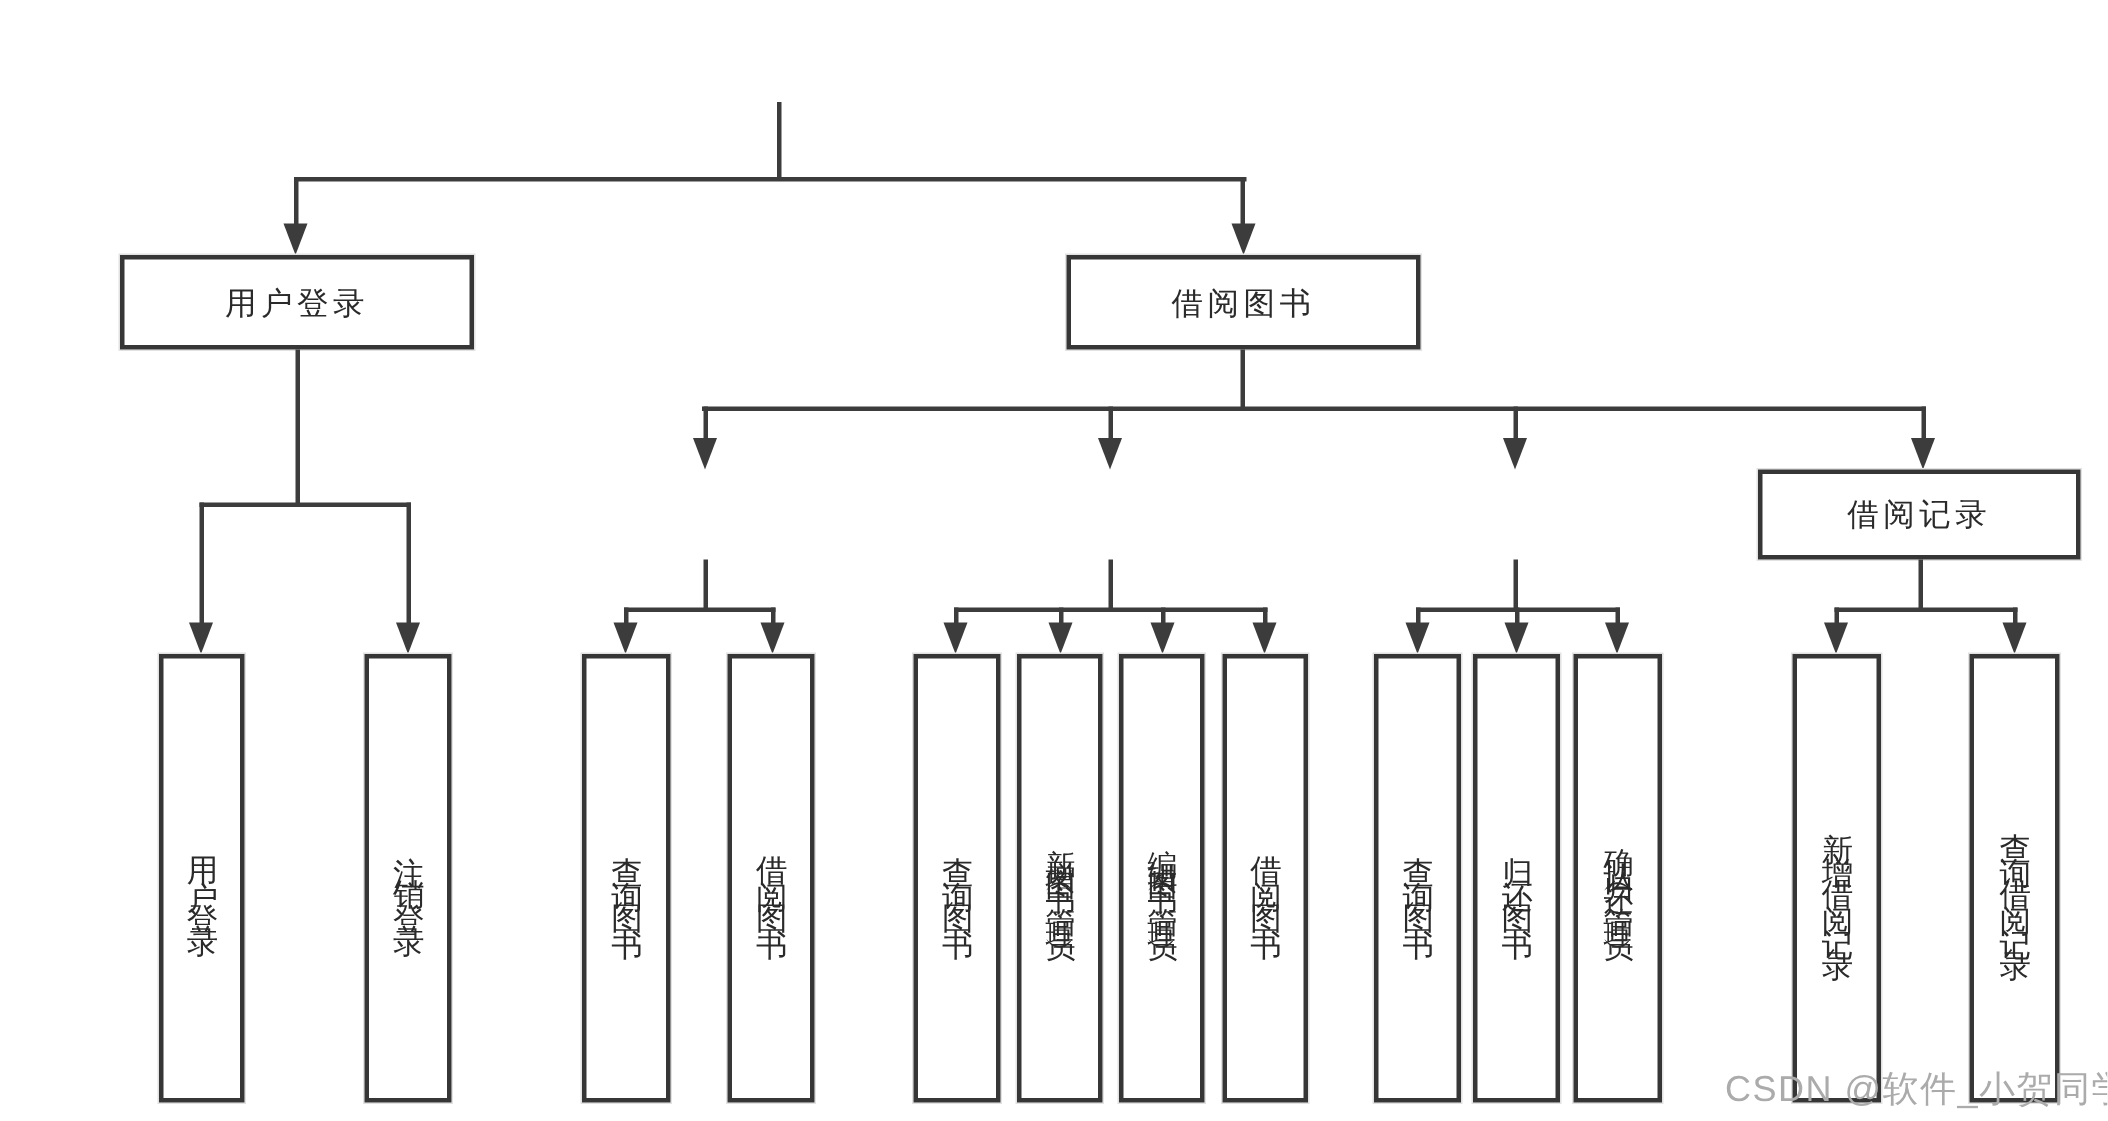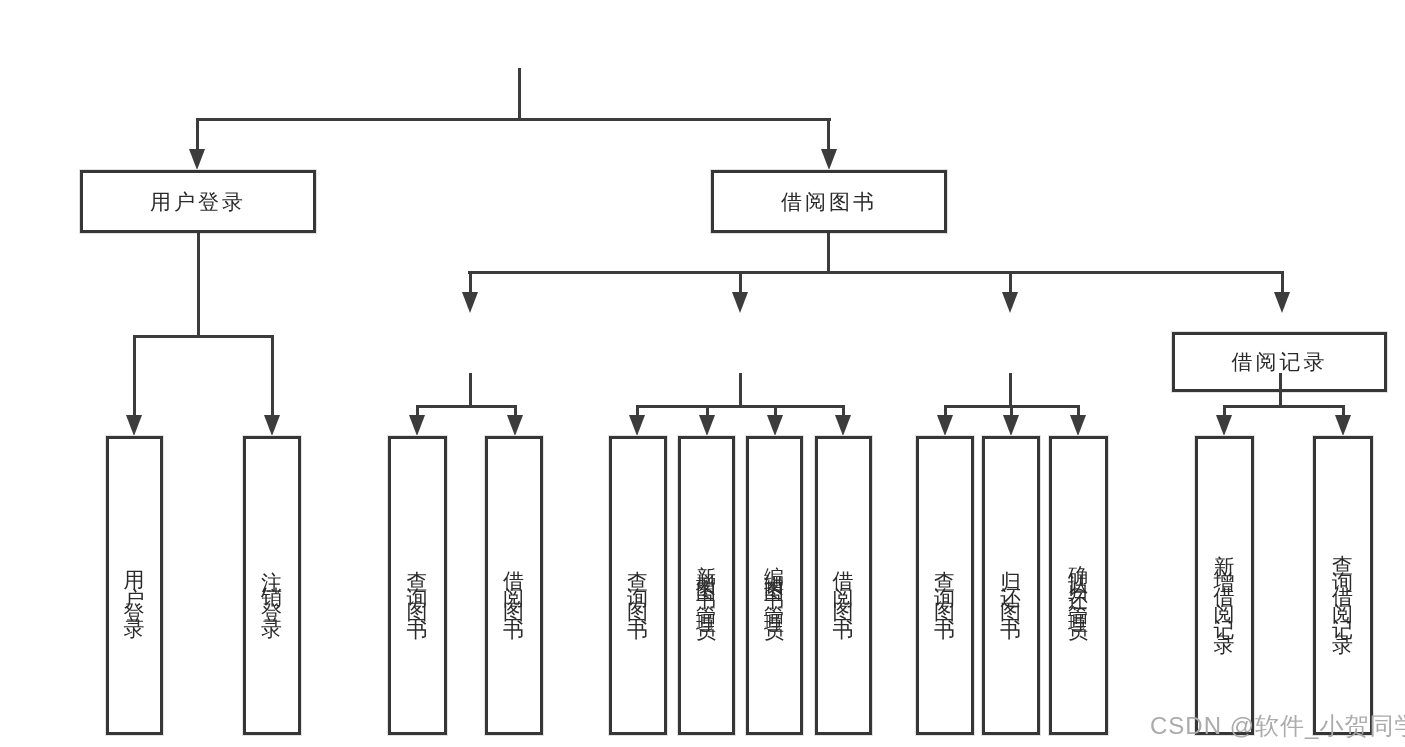--- a/index.html
+++ b/index.html
@@ -88,21 +88,21 @@
   <div class="line h" style="left:468px;top:271px;width:816px"></div>
   <div class="line v" style="left:469px;top:271px;height:22px"></div>
   <div class="arrowhead" style="left:462px;top:292px"></div>
   <div class="line v" style="left:739px;top:271px;height:22px"></div>
   <div class="arrowhead" style="left:732px;top:292px"></div>
   <div class="line v" style="left:1009px;top:271px;height:22px"></div>
   <div class="arrowhead" style="left:1002px;top:292px"></div>
   <div class="line v" style="left:1281px;top:271px;height:22px"></div>
   <div class="arrowhead" style="left:1274px;top:292px"></div>
 
-  <div class="box" style="left:1172px;top:332px;width:215px;height:60px">
+  <div class="box" style="left:1172px;top:313px;width:215px;height:60px">
     <span class="hlabel">借阅记录</span>
   </div>
 
   <div class="line v" style="left:197px;top:233px;height:104px"></div>
   <div class="line h" style="left:133px;top:335px;width:141px"></div>
   <div class="line v" style="left:133px;top:335px;height:81px"></div>
   <div class="arrowhead" style="left:126px;top:415px"></div>
   <div class="line v" style="left:271px;top:335px;height:81px"></div>
   <div class="arrowhead" style="left:264px;top:415px"></div>
 

